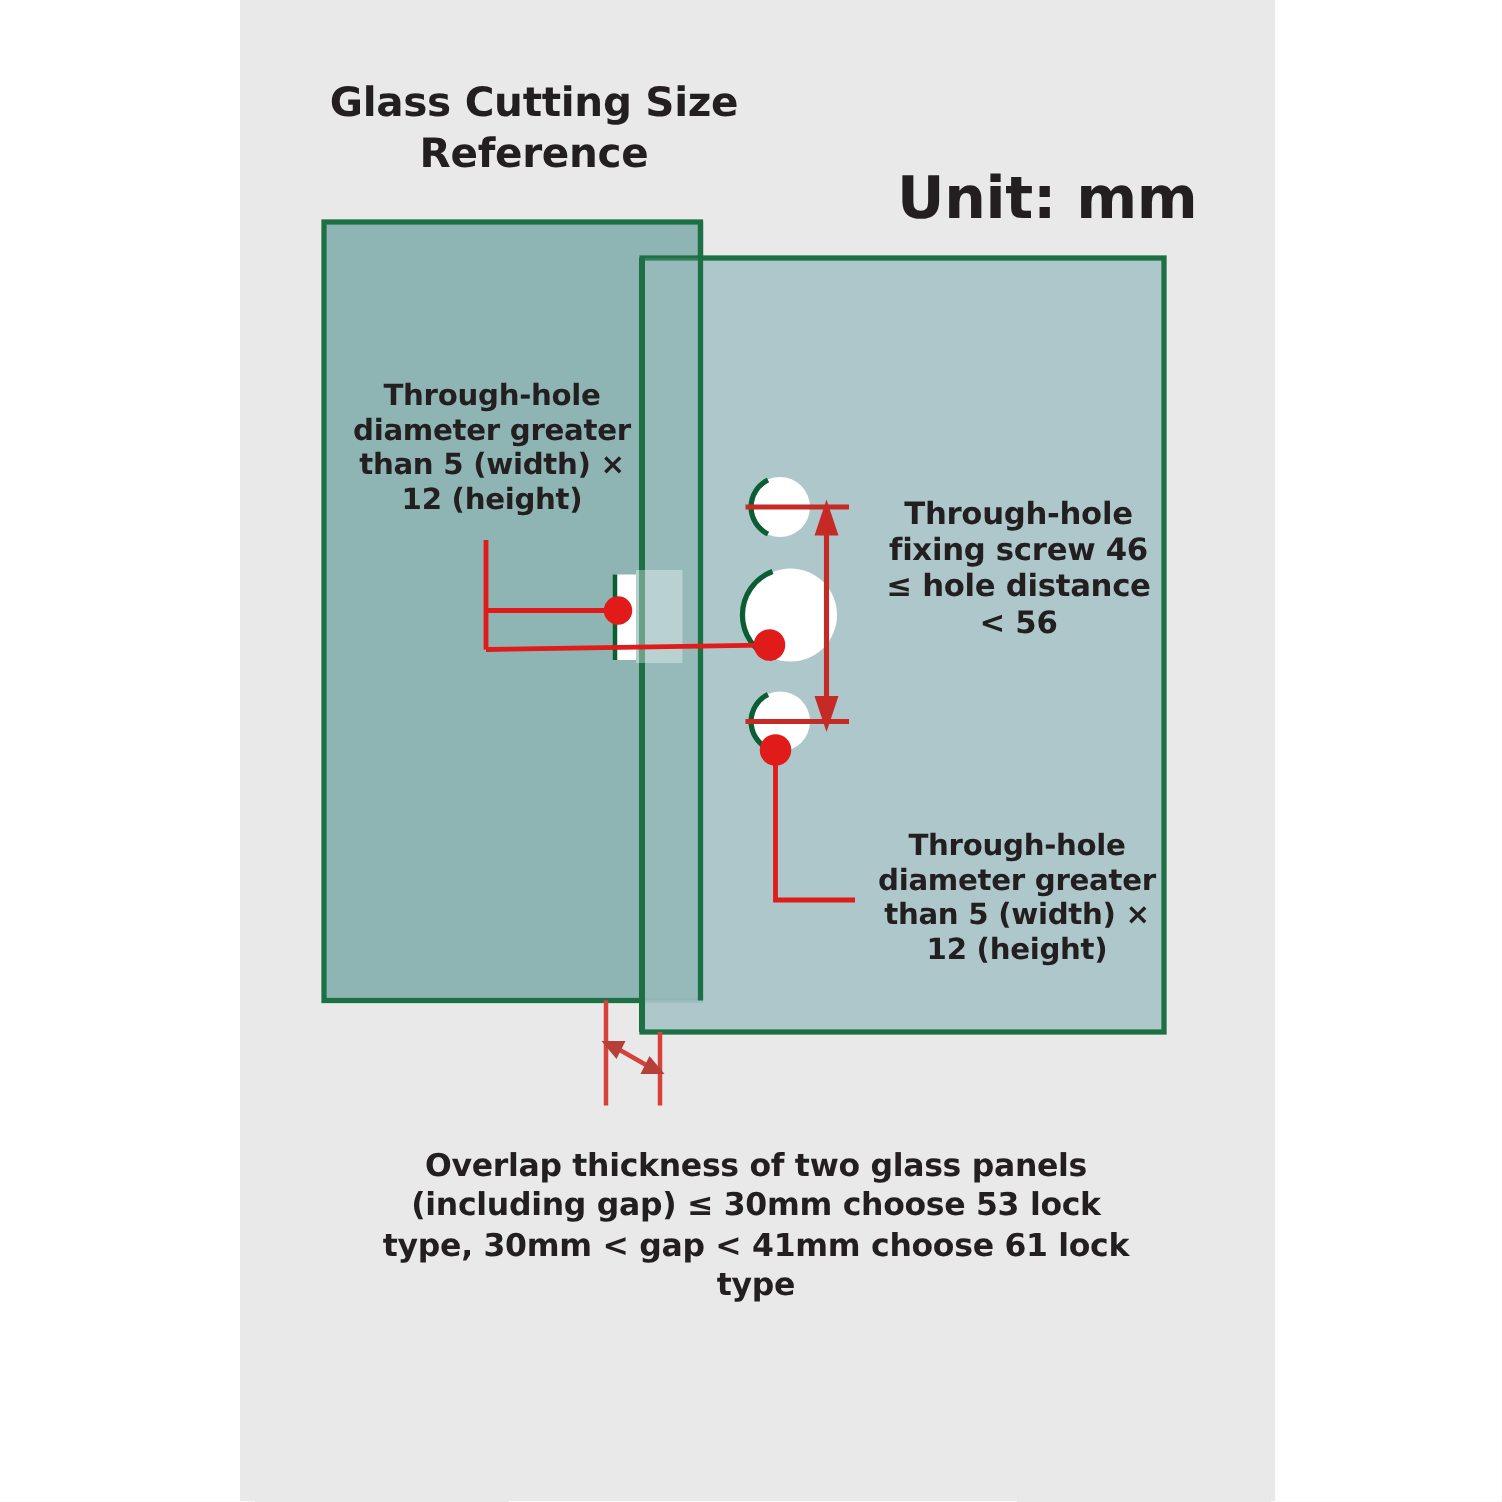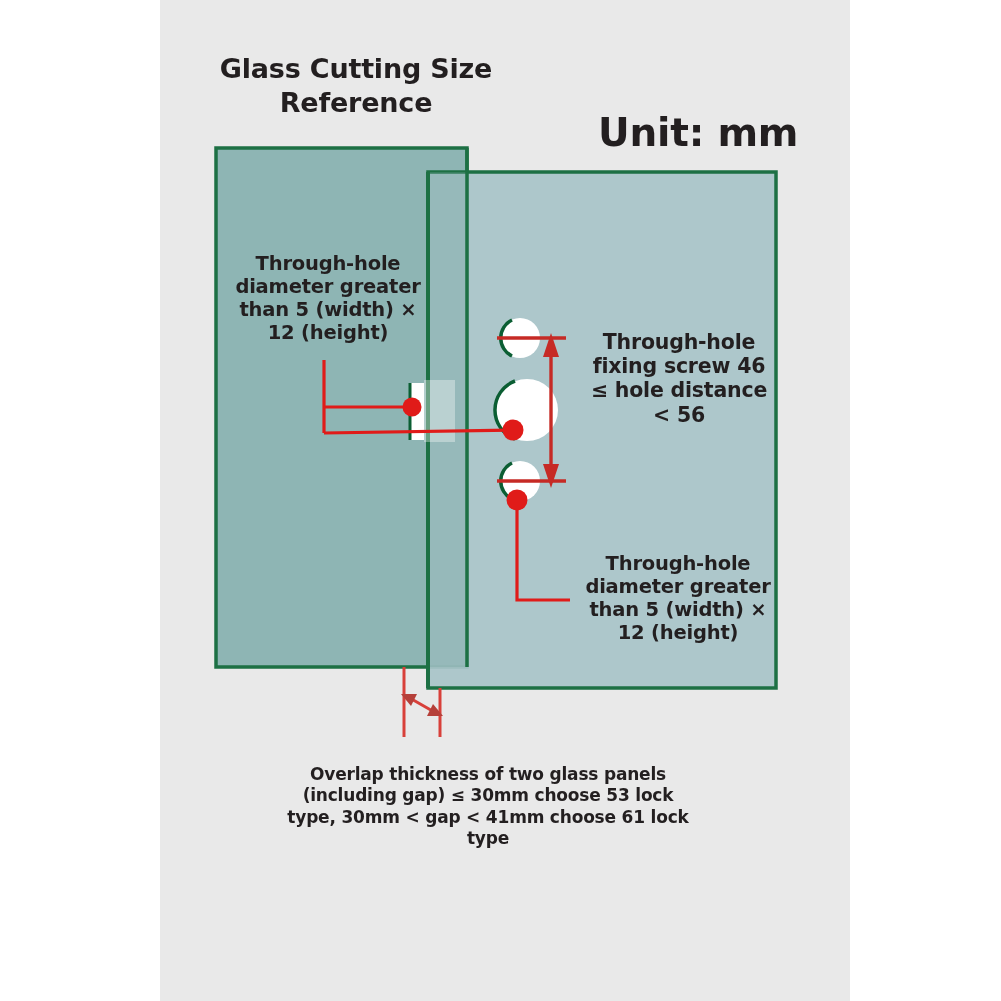--- a/index.html
+++ b/index.html
@@ -66,24 +66,24 @@
     width: 222px;
     font-size: 20.5px;
   }
   #note-bottom-right {
     left: 578px;
     top: 552px;
     width: 200px;
     font-size: 19.5px;
   }
   #caption {
-    left: 152px;
+    left: 168px;
     top: 764px;
     width: 672px;
-    font-size: 17px;
+    font-size: 21px;
     line-height: 1.26;
   }
 </style>
 </head>
 <body>
 
 <div id="page">
 
   <div id="canvas"></div>
 

